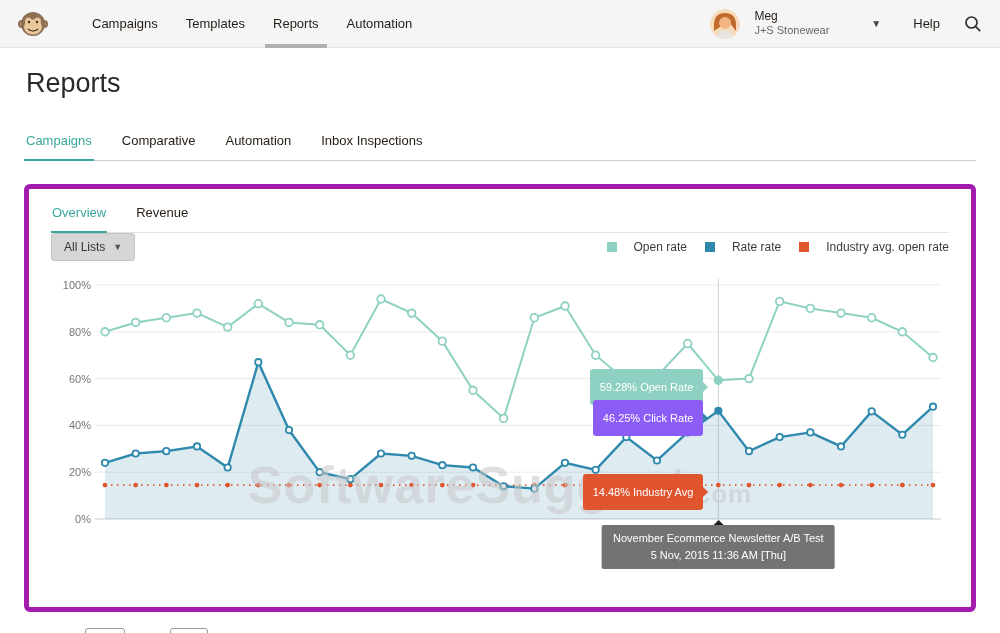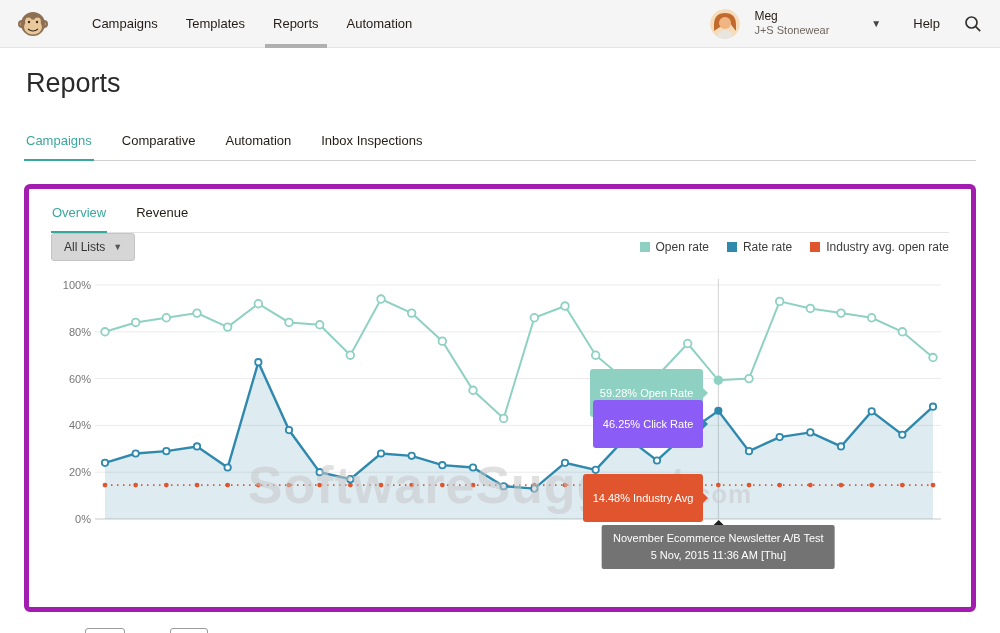--- a/index.html
+++ b/index.html
@@ -37,31 +37,31 @@
   .subtabs { display:flex; gap:28px; padding-top:16px; border-bottom:1px solid #e3e3e3; }
   .subtab { font-size:13px; padding:0 1px 11px; cursor:pointer; }
   .subtab.active { color:#3aa79d; border-bottom:2px solid #3aa79d; margin-bottom:-1px; }
 
   .controls { display:flex; align-items:center; }
   .list-btn { background:#d6d6d6; border:1px solid #c4c4c4; border-radius:3px;
     font-size:12px; color:#333; padding:6px 12px; cursor:pointer;
     display:flex; align-items:center; gap:8px; font-family:inherit; }
   .list-btn .caret { font-size:9px; color:#555; }
   .legend { margin-left:auto; display:flex; align-items:center; gap:18px; }
-  .legend-item { display:flex; align-items:center; gap:6px; font-size:12px; color:#3c3c3c;text-align:right; }
+  .legend-item { display:flex; align-items:center; gap:17px; font-size:12px; color:#3c3c3c;text-align:right; }
   .swatch { width:10px; height:10px; display:inline-block; }
 
   
   .chart-wrap { position:relative; margin-top:12px; height:300px; }
   .ytick { font-size:11px; fill:#767676; font-family:"Liberation Sans", sans-serif; }
   .watermark { position:absolute; left:50%; top:182px; transform:translateX(-50%);
     font-size:52px; font-weight:bold; color:#c7c7c7; opacity:0.55; white-space:nowrap;
     pointer-events:none; letter-spacing:1px; }
   .watermark .wm-suffix { font-size:26px; font-weight:bold; }
-  .badge { position:absolute; color:#fff; font-size:11px; padding:18px 10px;
+  .badge { position:absolute; color:#fff; font-size:11px; padding:12px 10px;
     border-radius:3px; white-space:nowrap; }
   .badge::after { content:""; position:absolute; right:-5px; top:50%; margin-top:-5px;
     border-top:5px solid transparent; border-bottom:5px solid transparent;
     border-left:5px solid var(--bc,#333); }
   .black-tip { position:absolute; transform:translateX(-50%); background:#737373;
     color:#fff; font-size:11px; line-height:1.55; padding:5px 11px; border-radius:2px;
     text-align:center; white-space:nowrap; }
   .black-tip::before { content:""; position:absolute; top:-5px; left:50%; margin-left:-5px;
     border-left:5px solid transparent; border-right:5px solid transparent;
     border-bottom:5px solid #1f1f1f; }

